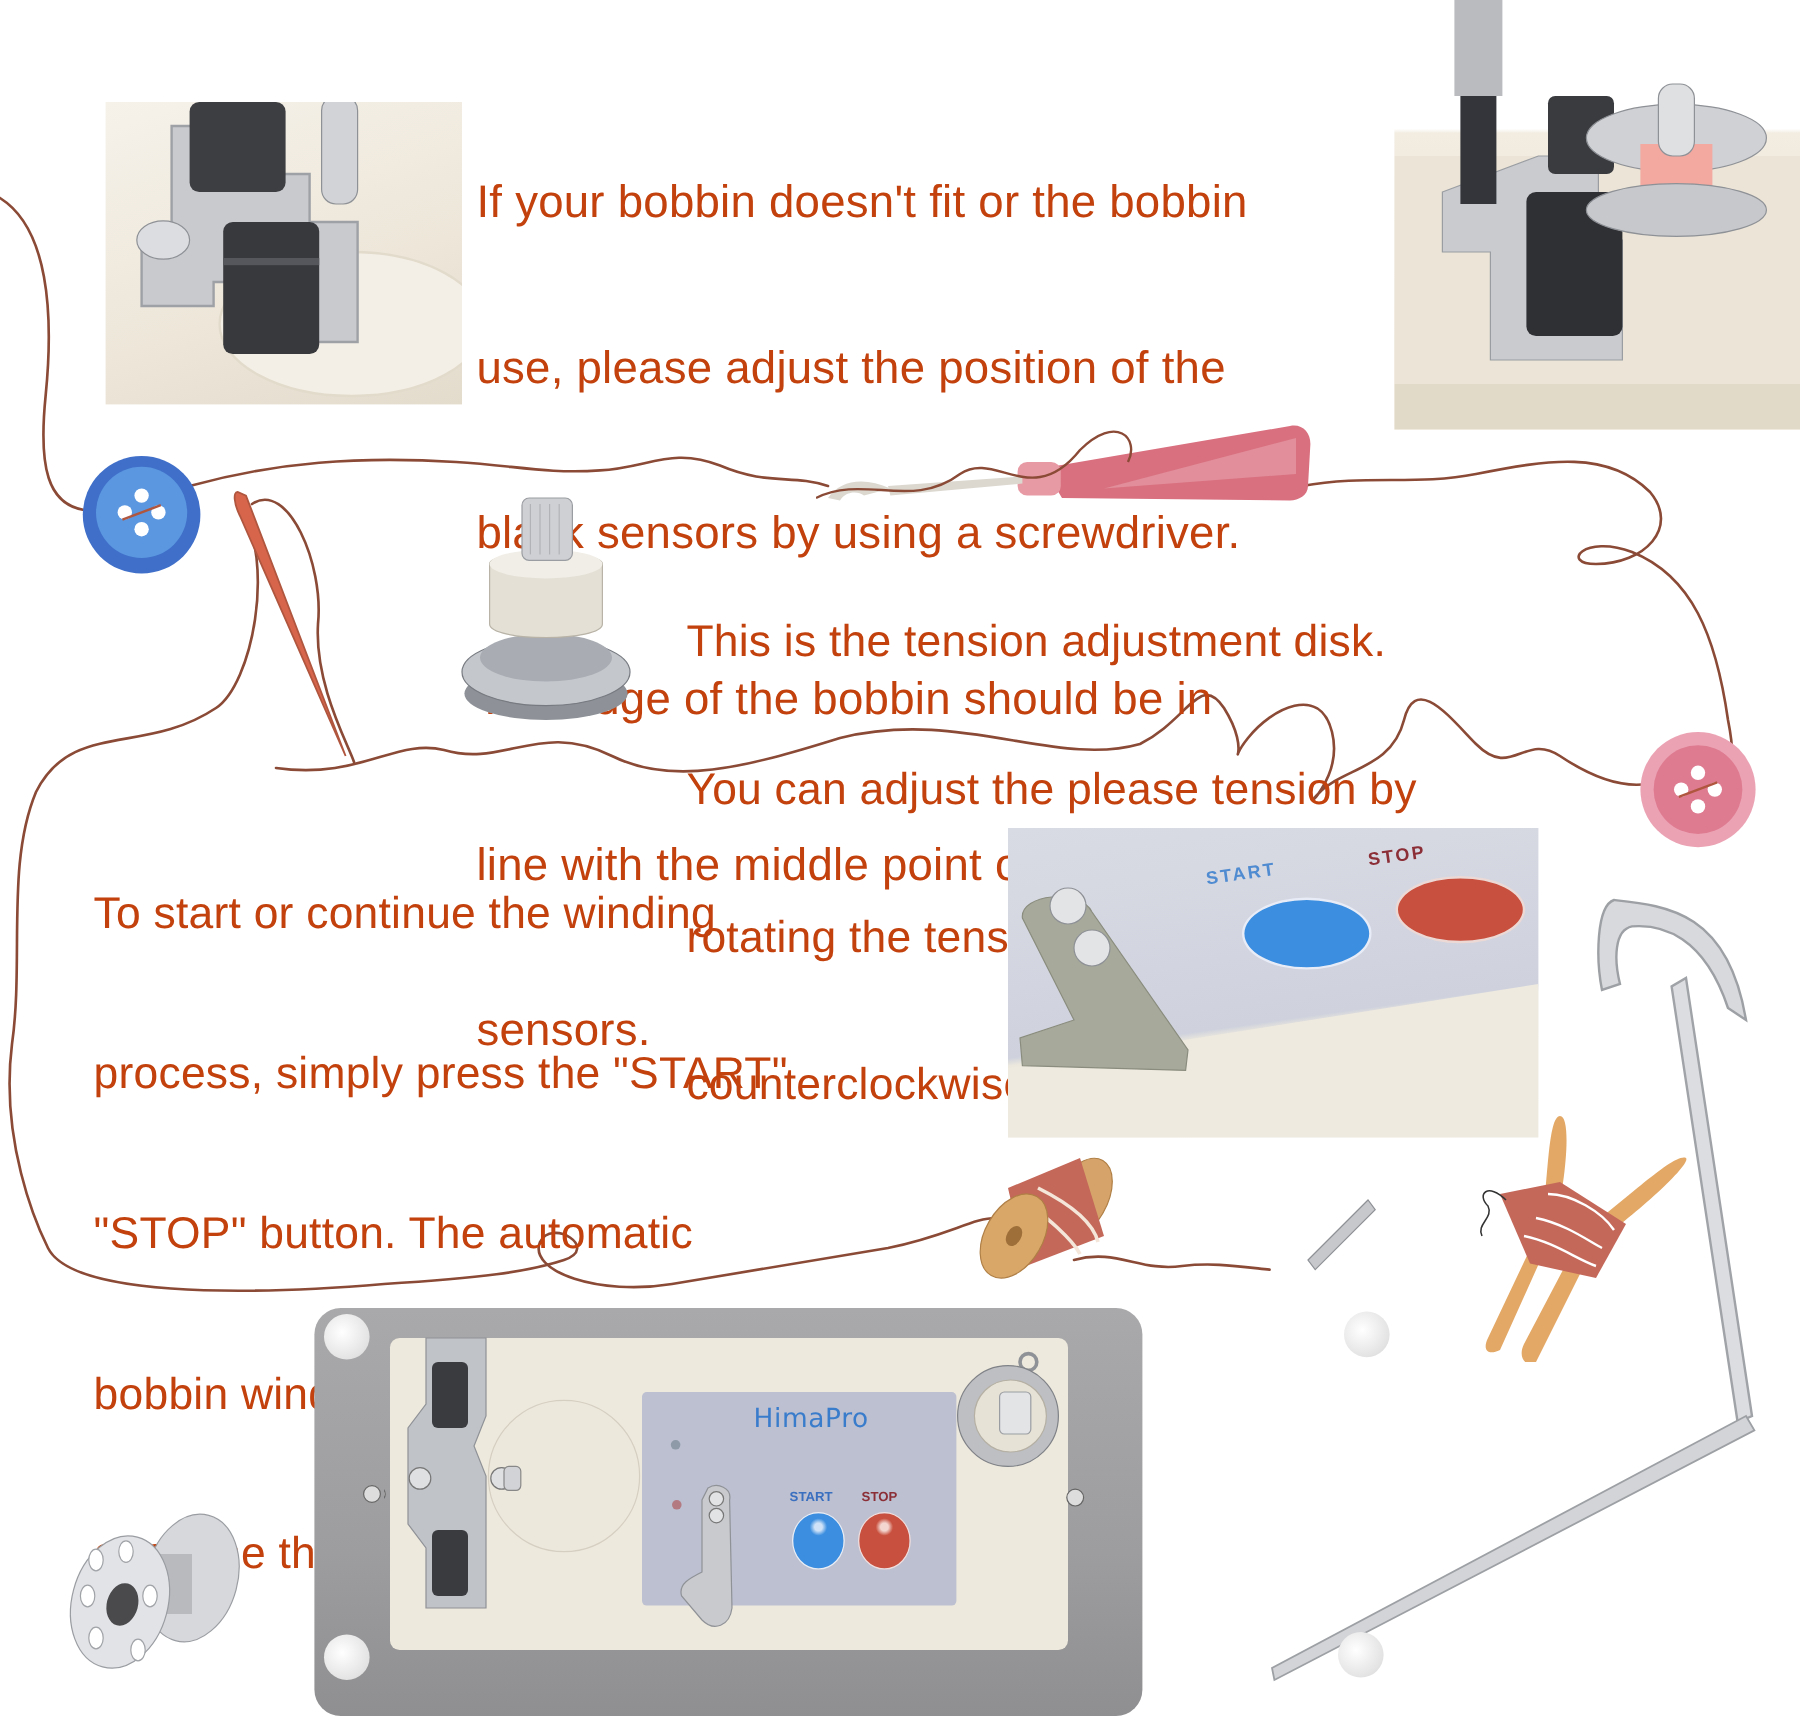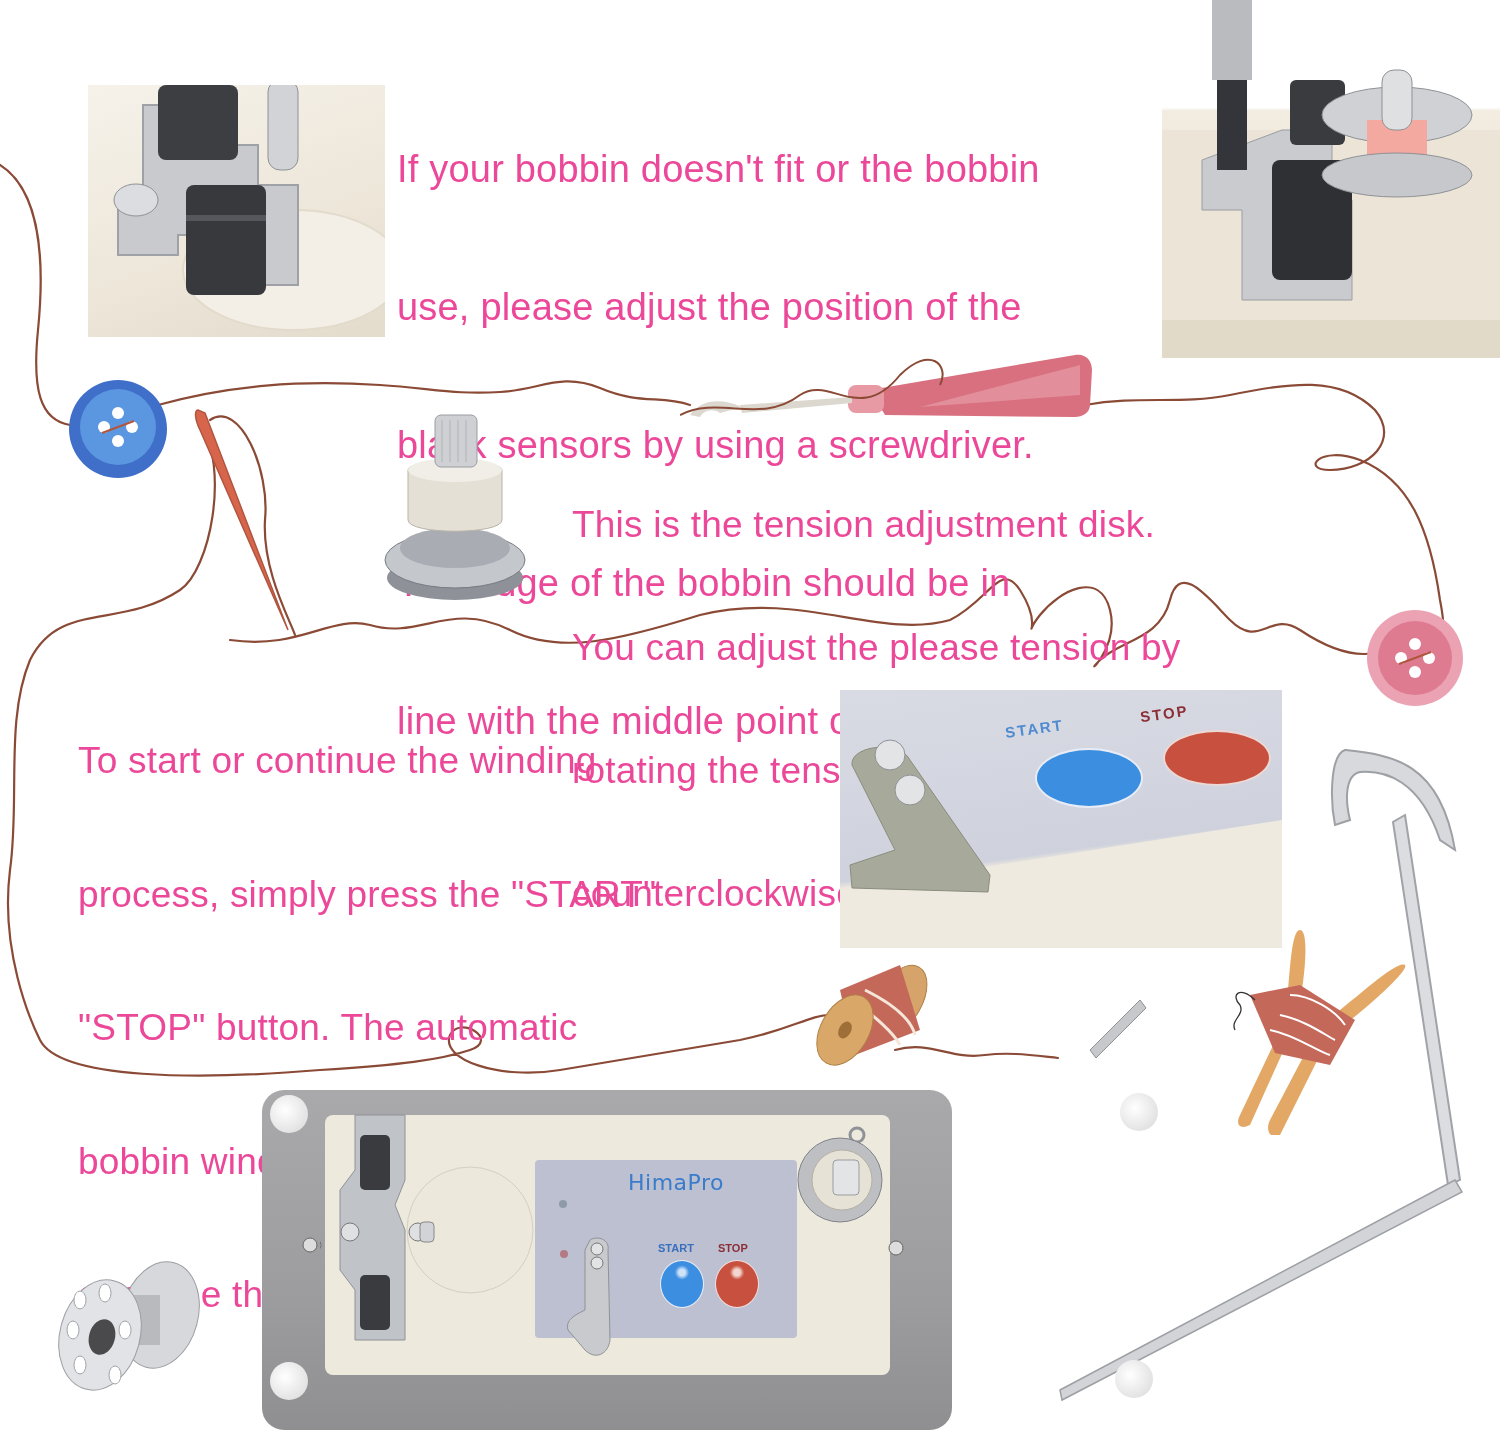--- a/index.html
+++ b/index.html
@@ -1,22 +1,22 @@
 <!DOCTYPE html>
 <html><head>
 <meta charset="utf-8">
 <style>
   html, body { margin: 0; padding: 0; background: #ffffff; }
   body { width: 1500px; height: 1435px; position: relative; overflow: hidden;
          font-family: "Liberation Sans", sans-serif; color: #111; }
   .abs { position: absolute; }
   .txt { position: absolute; font-family: "Liberation Sans", sans-serif;
-         color: #ec4899; white-space: pre; letter-spacing: 0.2px; }
+         color: #c2410c; white-space: pre; letter-spacing: 0.2px; }
   .t1 { left: 397px; top: 54px; font-size: 38px; line-height: 46px; }
-  .t2 { left: 572px; top: 422px; font-size: 37px; line-height: 41px; }
+  .t2 { left: 572px; top: 432px; font-size: 37px; line-height: 41px; }
   .t3 { left: 78px; top: 650px; font-size: 37px; line-height: 44.5px; }
   .line { display: block; }
 
   
   .photo { position: absolute; overflow: hidden; }
   .p-top-left { left: 88px; top: 85px; width: 297px; height: 252px;
     background: linear-gradient(160deg, #f6f2ea 0%, #ede6d9 60%, #e3dccd 100%); }
   .p-top-right { left: 1162px; top: 0px; width: 338px; height: 358px;
     background: linear-gradient(180deg, #ffffff 0%, #ffffff 30%, #f2ece1 31%, #e9e1d2 100%); }
   .p-start-stop { left: 840px; top: 690px; width: 442px; height: 258px;
@@ -84,20 +84,21 @@
     <rect x="220" y="70" width="30" height="60" rx="12" fill="#dfe0e2" stroke="#8e9196"></rect>
   </svg>
 </div>
 
 <div class="txt t1">
   <span class="line">If your bobbin doesn't fit or the bobbin</span>
   <span class="line">use, please adjust the position of the</span>
   <span class="line">black sensors by using a screwdriver.</span>
   <span class="line">The edge of the bobbin should be in</span>
   <span class="line">line with the middle point of the</span>
+  <span class="line">sensors.</span>
 </div>
 
 <svg class="abs" style="left:66px;top:377px" width="104" height="104" viewBox="0 0 104 104">
   <circle cx="52" cy="52" r="49" fill="#3f6fc9"></circle>
   <circle cx="52" cy="50" r="38" fill="#5b97e0"></circle>
   <circle cx="52" cy="36" r="6" fill="#fff"></circle>
   <circle cx="52" cy="64" r="6" fill="#fff"></circle>
   <circle cx="38" cy="50" r="6" fill="#fff"></circle>
   <circle cx="66" cy="50" r="6" fill="#fff"></circle>
   <path d="M36 56 L 68 44" stroke="#b0563f" stroke-width="2"></path>

